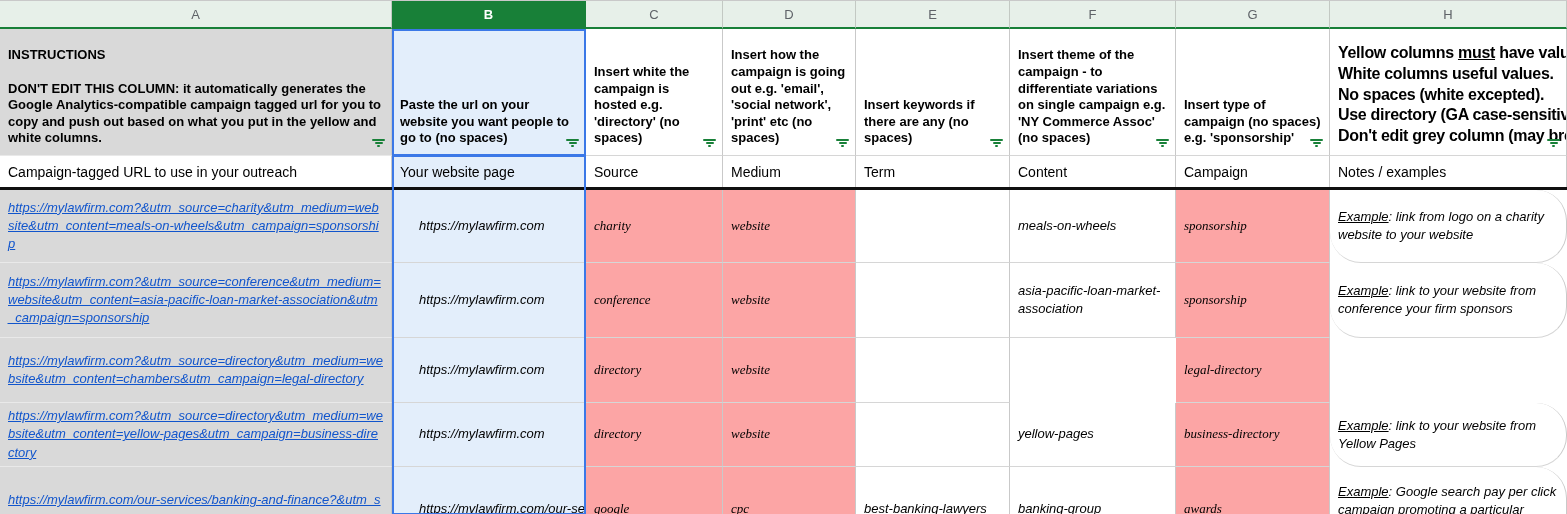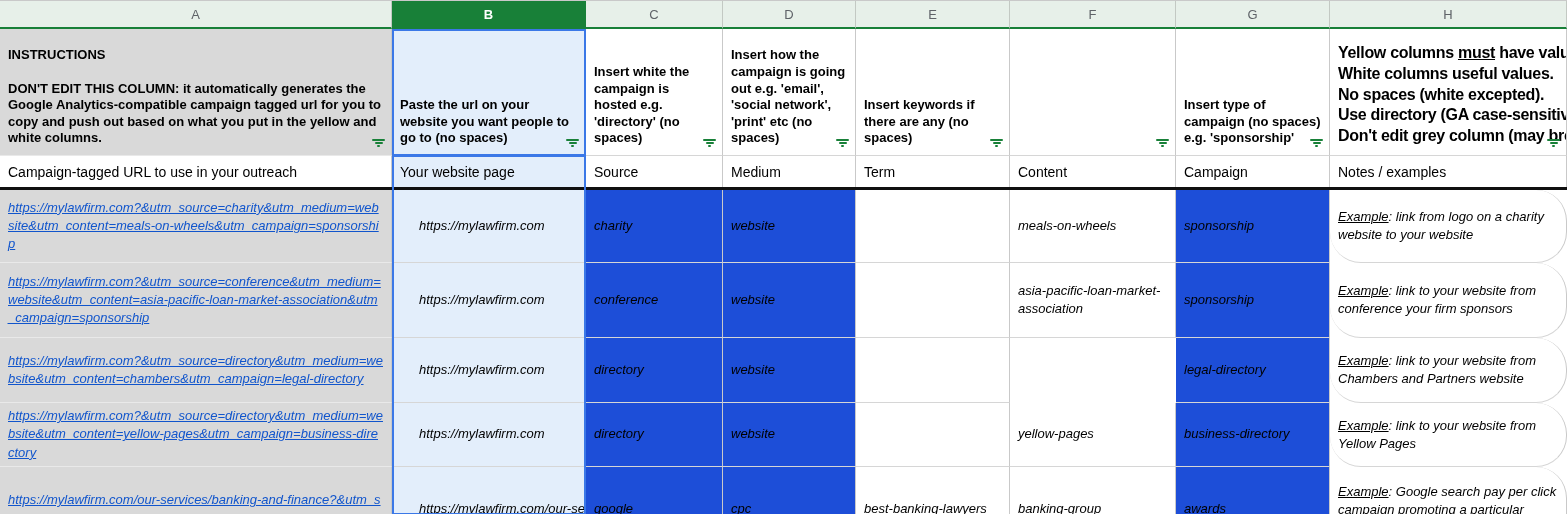--- a/index.html
+++ b/index.html
@@ -63,21 +63,21 @@
     background:#fff;
     font-size:14px;
     border-bottom:none;
     align-items:center;
   }
   
   .divider{grid-column:1/-1;grid-row:4;background:#101010;}
   
   .col-a{background:#d9d9d9;border-bottom-color:#e9e9e9;}
   .col-b{background:#e3eefb;}
-  .yellow{background:#1d4ed8;}
+  .yellow{background:#fca5a5;font-family:Liberation Serif, serif;}
   
   .data{font-style:italic;font-size:13px;line-height:1.4;}
   .url-cell{word-break:break-all;font-style:italic;}
   .url-link{color:#1155cc;text-decoration:underline;cursor:pointer;}
   .page-cell{white-space:nowrap;padding-left:27px;}
   .note-cell{line-height:1.35;border-radius:31px;}
   .note-cell .wrap{display:inline;}
   
   .filter{
     position:absolute;right:5px;bottom:7px;width:15px;height:10px;
@@ -164,20 +164,21 @@
     </div>
     <div class="cell instr r1 c5">
       <span class="txt">Insert keywords if there are any (no spaces)</span>
       <span class="filter">
           <i></i>
           <i></i>
           <i></i>
         </span>
     </div>
     <div class="cell instr r1 c6">
+      <span class="txt">Insert theme of the campaign - to differentiate variations on single campaign e.g. 'NY Commerce Assoc' (no spaces)</span>
       <span class="filter">
           <i></i>
           <i></i>
           <i></i>
         </span>
     </div>
     <div class="cell instr r1 c7">
       <span class="txt">Insert type of campaign (no spaces) e.g. 'sponsorship'</span>
       <span class="filter">
           <i></i>
@@ -252,23 +253,20 @@
       </div>
 
     <div class="cell data url-cell col-a r5 c1">
         <span class="url-link">https://mylawfirm.com?&amp;utm_source=directory&amp;utm_medium=website&amp;utm_content=chambers&amp;utm_campaign=legal-directory</span>
       </div>
     <div class="cell data page-cell col-b r5 c2">https://mylawfirm.com</div>
     <div class="cell data yellow r5 c3">directory</div>
     <div class="cell data yellow r5 c4">website</div>
     <div class="cell data r5 c5"></div>
     <div class="cell data yellow r5 c7">legal-directory</div>
-    <div class="cell data note-cell r5 c8">
-        <span class="wrap"><span class="u">Example</span><span>: link to your website from Chambers and Partners website</span></span>
-      </div>
 
     <div class="cell data url-cell col-a r6 c1">
         <span class="url-link">https://mylawfirm.com?&amp;utm_source=directory&amp;utm_medium=website&amp;utm_content=yellow-pages&amp;utm_campaign=business-directory</span>
       </div>
     <div class="cell data page-cell col-b r6 c2">https://mylawfirm.com</div>
     <div class="cell data yellow r6 c3">directory</div>
     <div class="cell data yellow r6 c4">website</div>
     <div class="cell data r6 c5"></div>
     <div class="cell data yellow r6 c7">business-directory</div>
     <div class="cell data r6 c6">yellow-pages</div>

